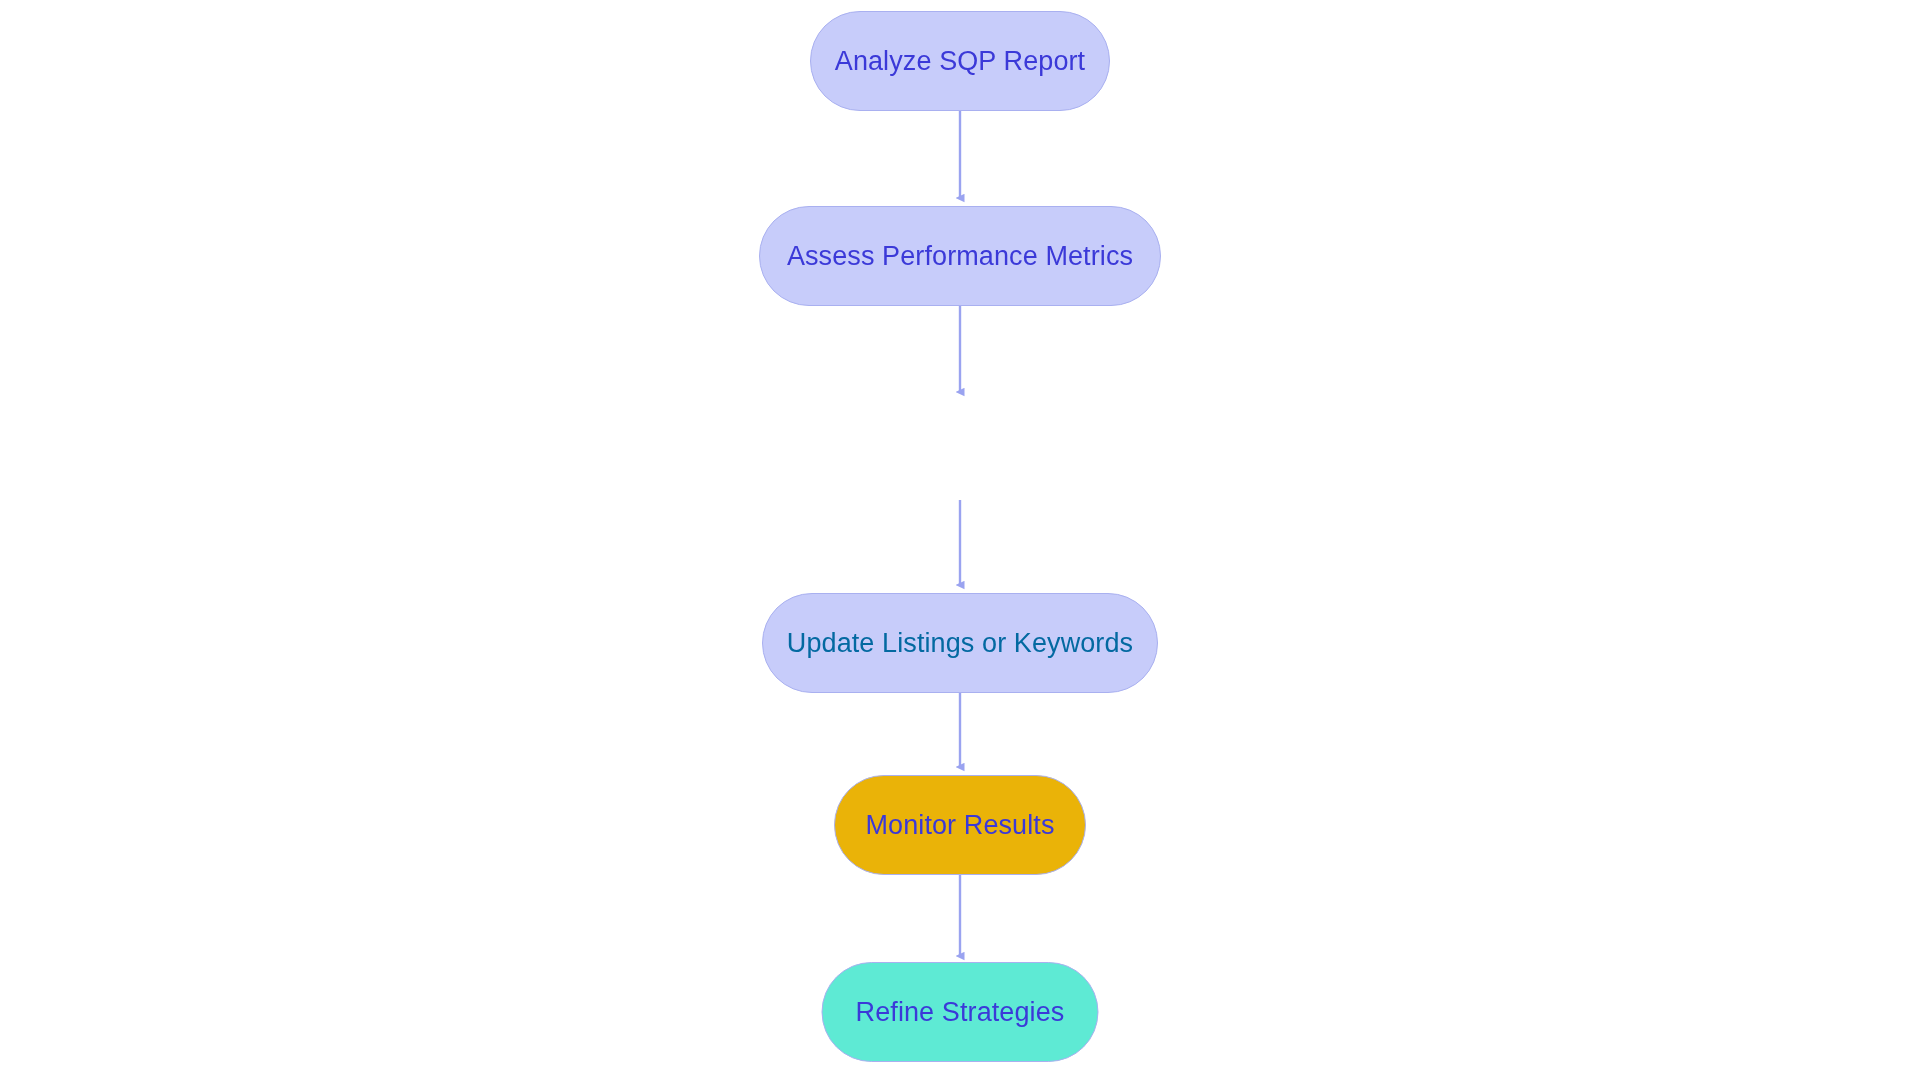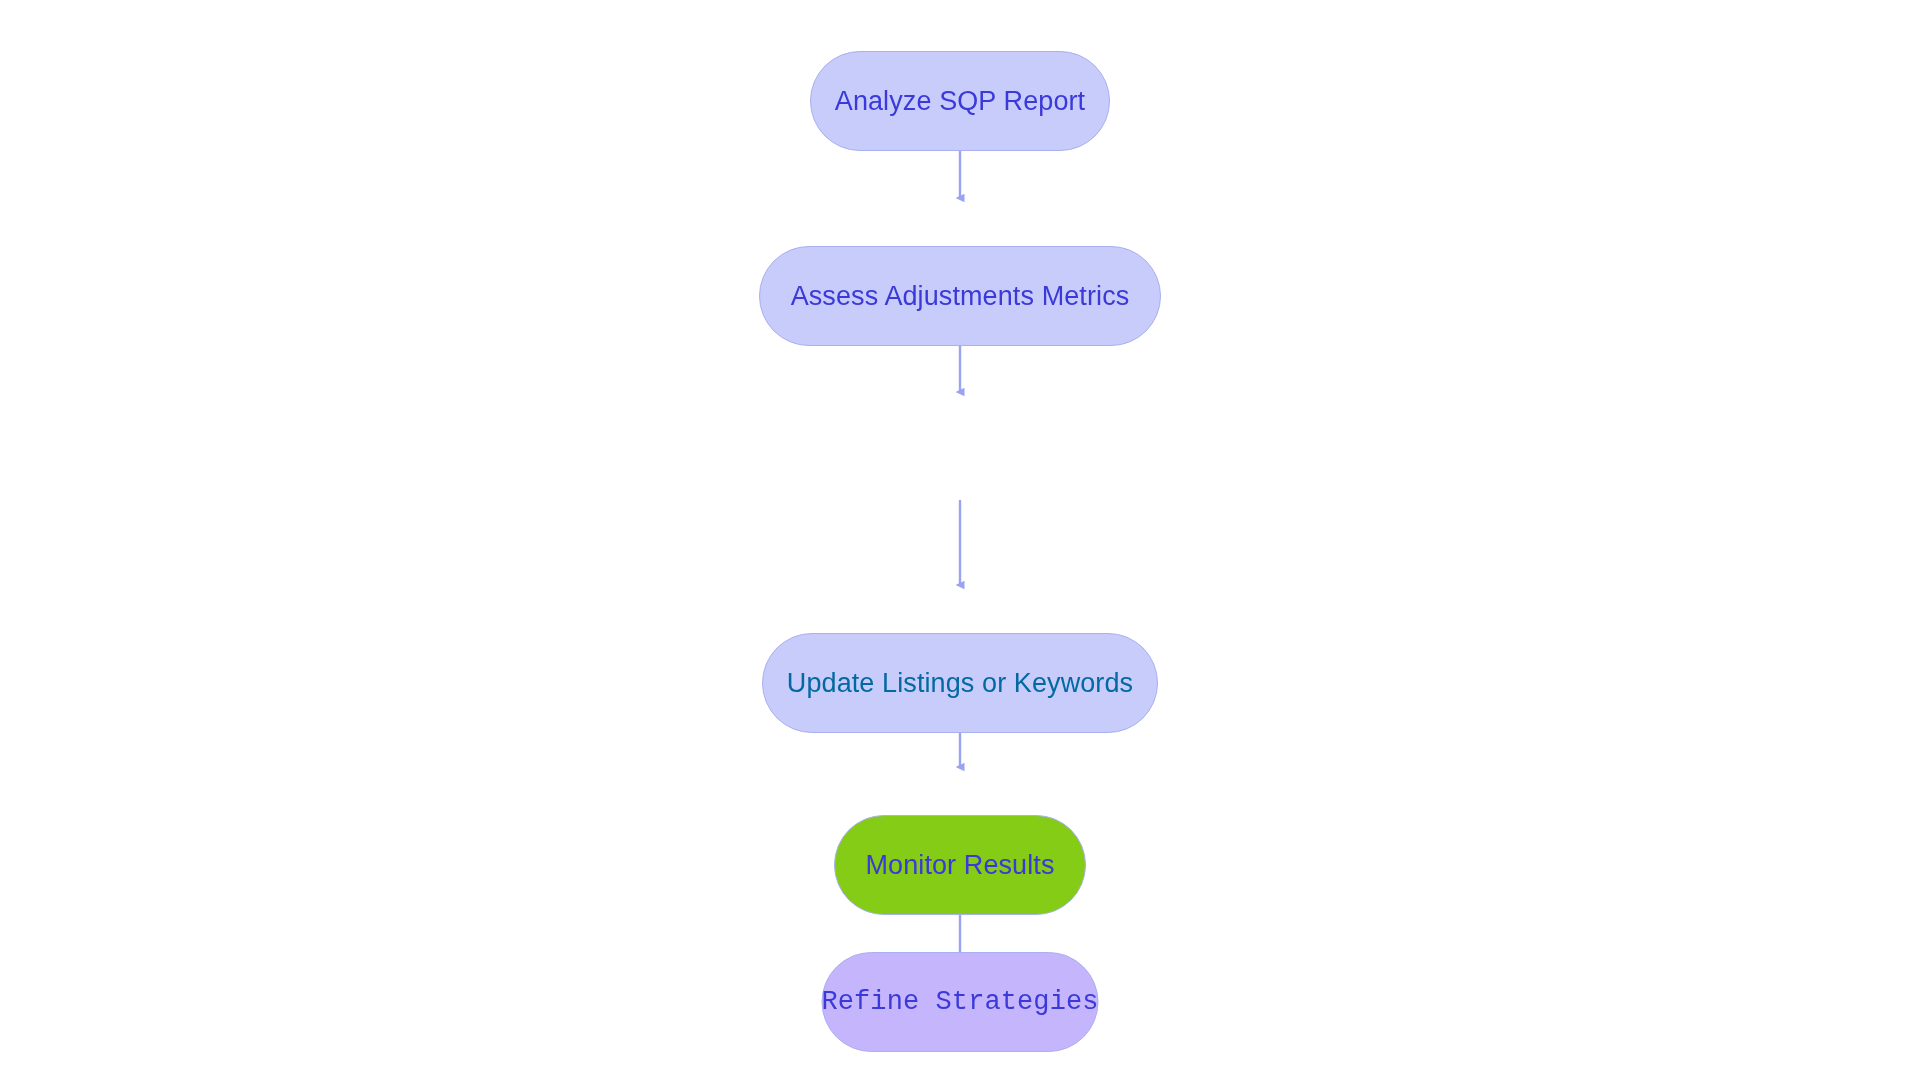--- a/index.html
+++ b/index.html
@@ -30,21 +30,20 @@
     height: 1083px;
     pointer-events: none;
   }
 
   .nodes-layer {
     position: absolute;
     left: 0;
     top: 0;
     width: 1920px;
     height: 902px;
-    margin-top: 40px;
   }
 
   .flow-node {
     position: absolute;
     box-sizing: border-box;
     display: flex;
     align-items: center;
     justify-content: center;
     transform: translate(-50%, -50%);
     background: #C7CCFA;
@@ -92,30 +91,30 @@
     </g>
   </svg>
 
   <div class="nodes-layer">
 
     <div class="flow-node" style="left: 960px; top: 61px; width: 300px; background: rgb(199, 204, 250); border-color: rgb(169, 176, 240);">
       <span class="flow-node-label" style="color: rgb(59, 57, 216);">Analyze SQP Report</span>
     </div>
 
     <div class="flow-node" style="left: 960px; top: 256px; width: 402px; background: rgb(199, 204, 250); border-color: rgb(169, 176, 240);">
-      <span class="flow-node-label" style="color: rgb(59, 57, 216);">Assess Adjustments Metrics</span>
+      <span class="flow-node-label" style="color: rgb(59, 57, 216);">Assess Performance Metrics</span>
     </div>
 
 
     <div class="flow-node" style="left: 960px; top: 643px; width: 396px; background: rgb(199, 204, 250); border-color: rgb(169, 176, 240);">
       <span class="flow-node-label" style="color: #0369a1;">Update Listings or Keywords</span>
     </div>
 
-    <div class="flow-node" style="left: 960px; top: 825px; width: 252px; background: #84cc16; border-color: rgb(169, 176, 240);">
+    <div class="flow-node" style="left: 960px; top: 825px; width: 252px; background: #eab308; border-color: rgb(169, 176, 240);">
       <span class="flow-node-label" style="color: rgb(59, 57, 216);">Monitor Results</span>
     </div>
 
-    <div class="flow-node" style="left: 960px; top: 962px; width: 277px; background: #c4b5fd; border-color: rgb(169, 176, 240); font-family: Liberation Mono, monospace;">
+    <div class="flow-node" style="left: 960px; top: 1012px; width: 277px; background: #5eead4; border-color: rgb(169, 176, 240);">
       <span class="flow-node-label" style="color: rgb(59, 57, 216);">Refine Strategies</span>
     </div>
 
   </div>
 </div>
 
 </body></html>

